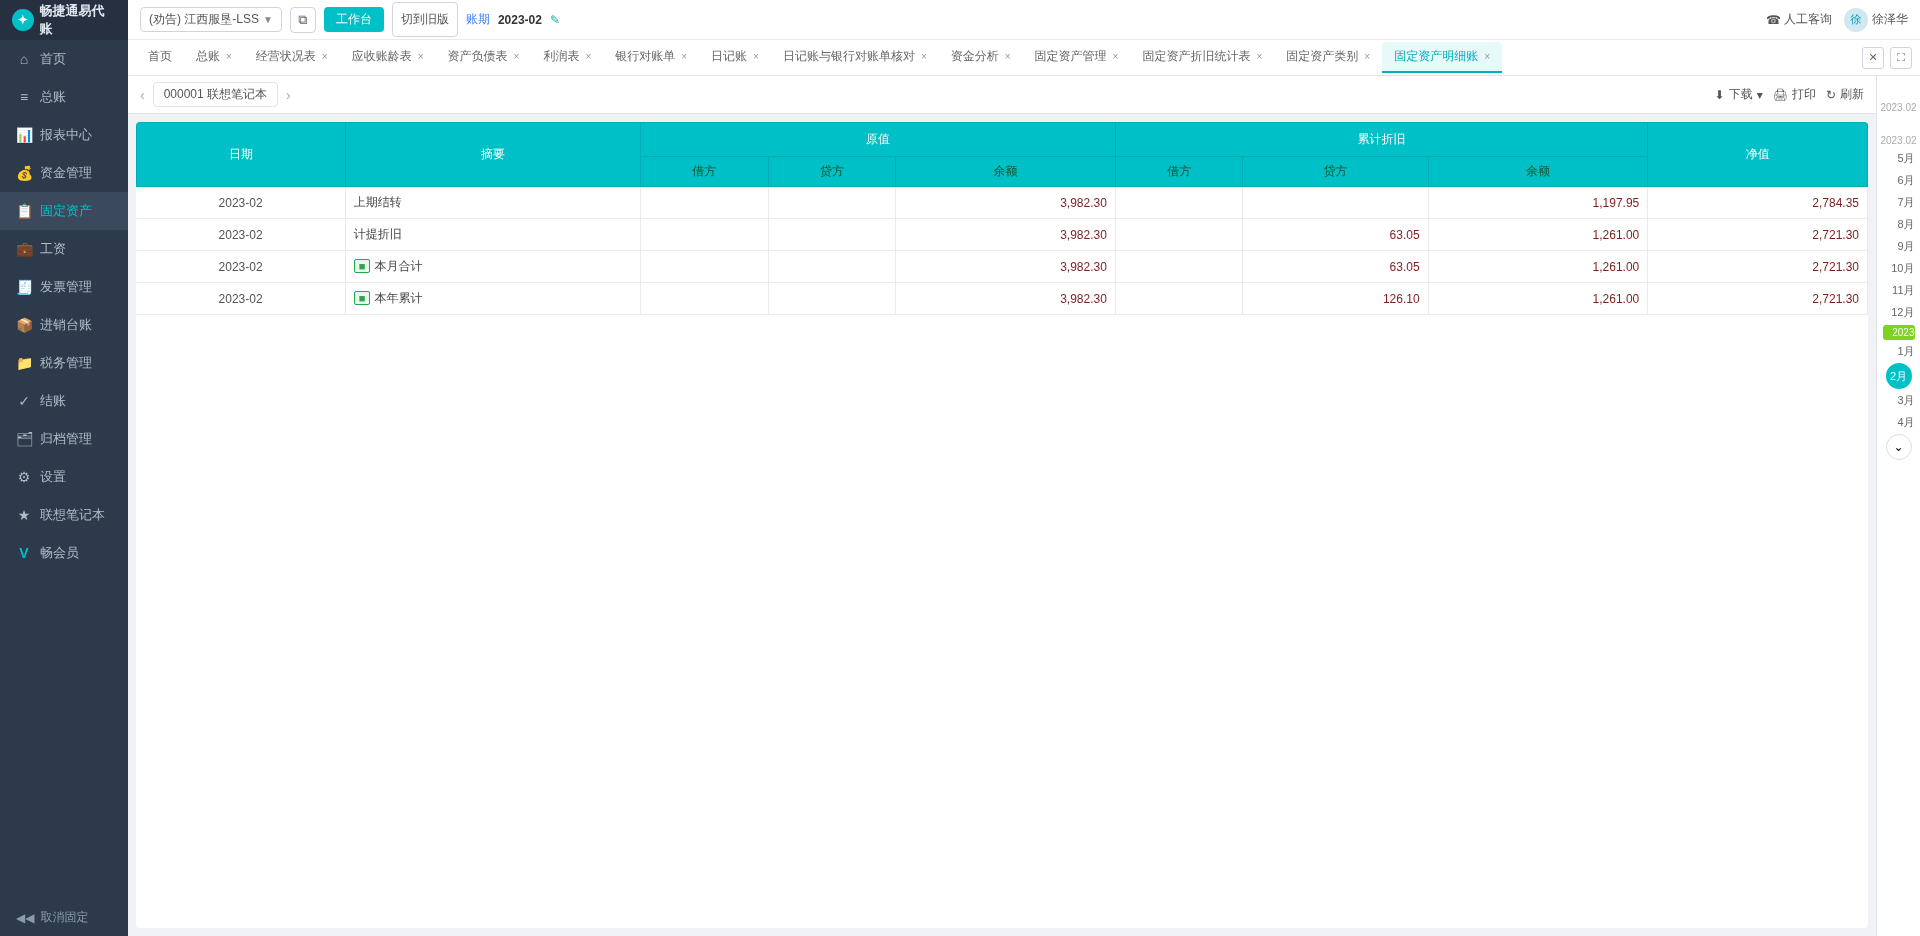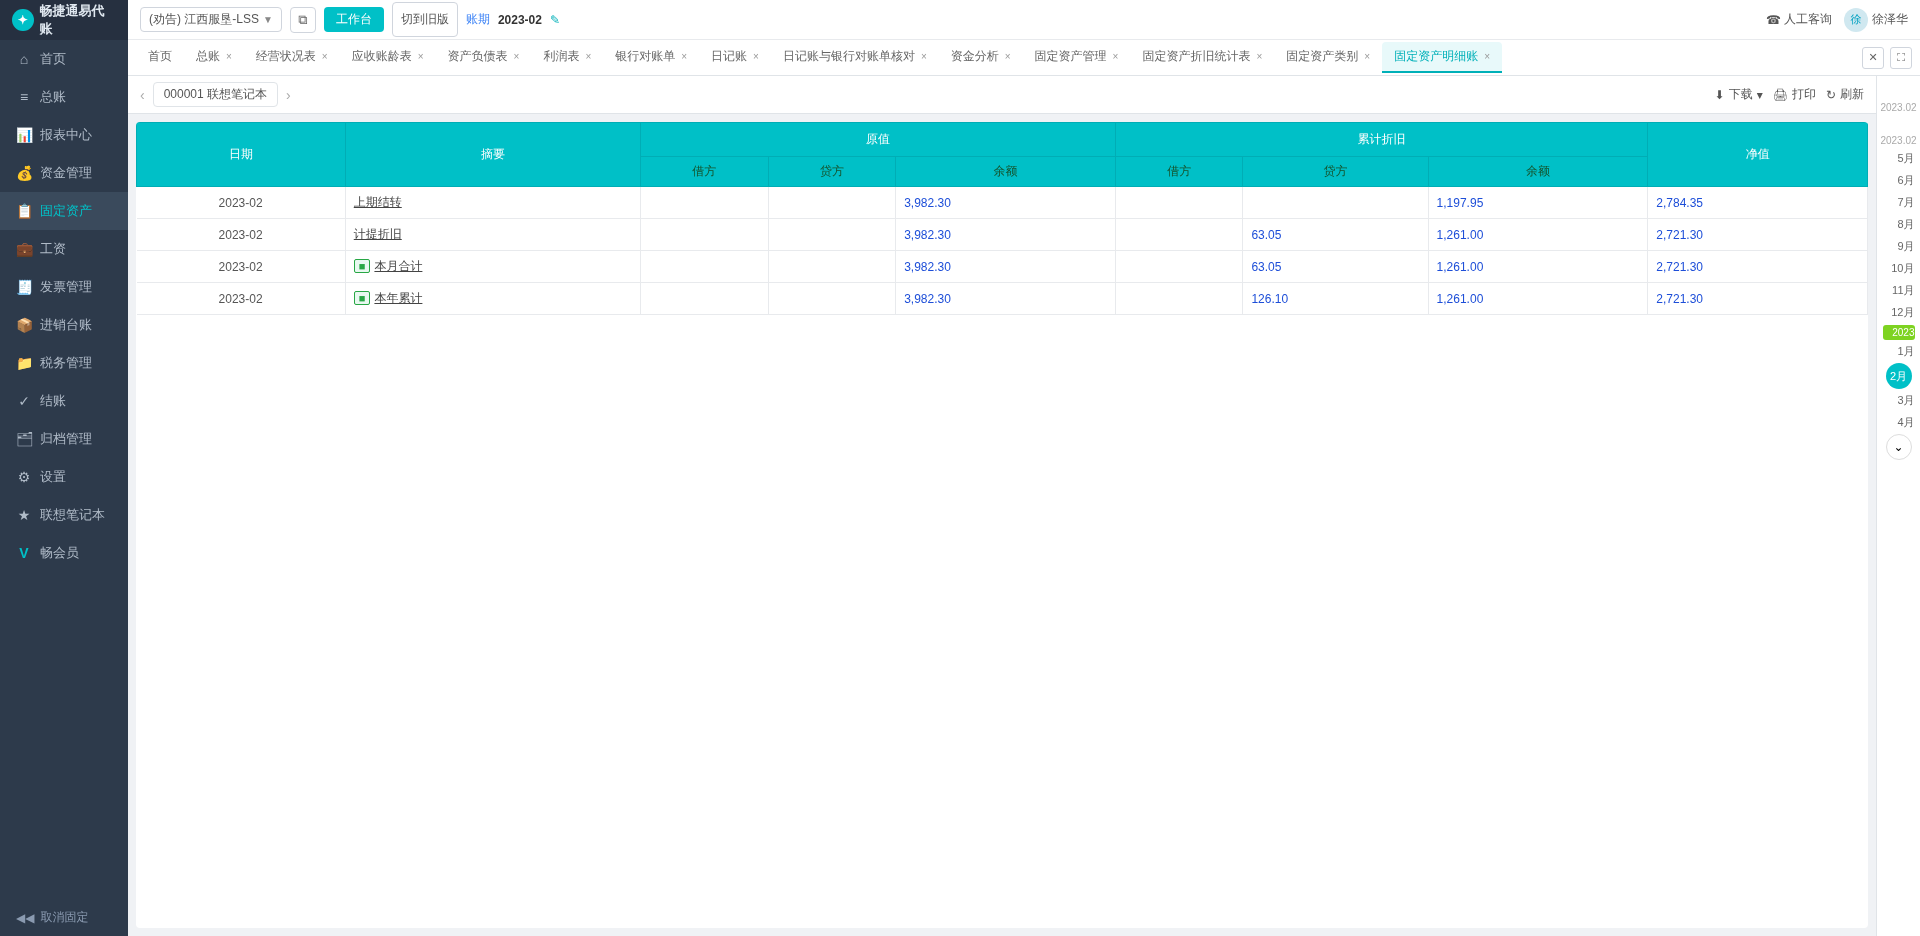--- a/index.html
+++ b/index.html
@@ -222,22 +222,22 @@
       font-weight: normal;
       border: 1px solid #00adb5;
     }
     tbody tr td {
       padding: 7px 8px;
       border-bottom: 1px solid #e8eaed;
       border-right: 1px solid #e8eaed;
       color: #444;
     }
     .td-date { text-align: center; color: #555; }
-    .td-desc { color: #444; text-decoration: underline; }
-    .td-num { text-align: left; color: #1d4ed8; }
+    .td-desc { color: #444; }
+    .td-num { text-align: right; color: #7f1d1d; }
     .td-num-empty { text-align: right; color: #ccc; }
     .tag-green {
       display: inline-block;
       background: #e8f8f0;
       color: #28a745;
       border: 1px solid #28a745;
       border-radius: 2px;
       padding: 0 4px;
       font-size: 11px;
       margin-right: 4px;

